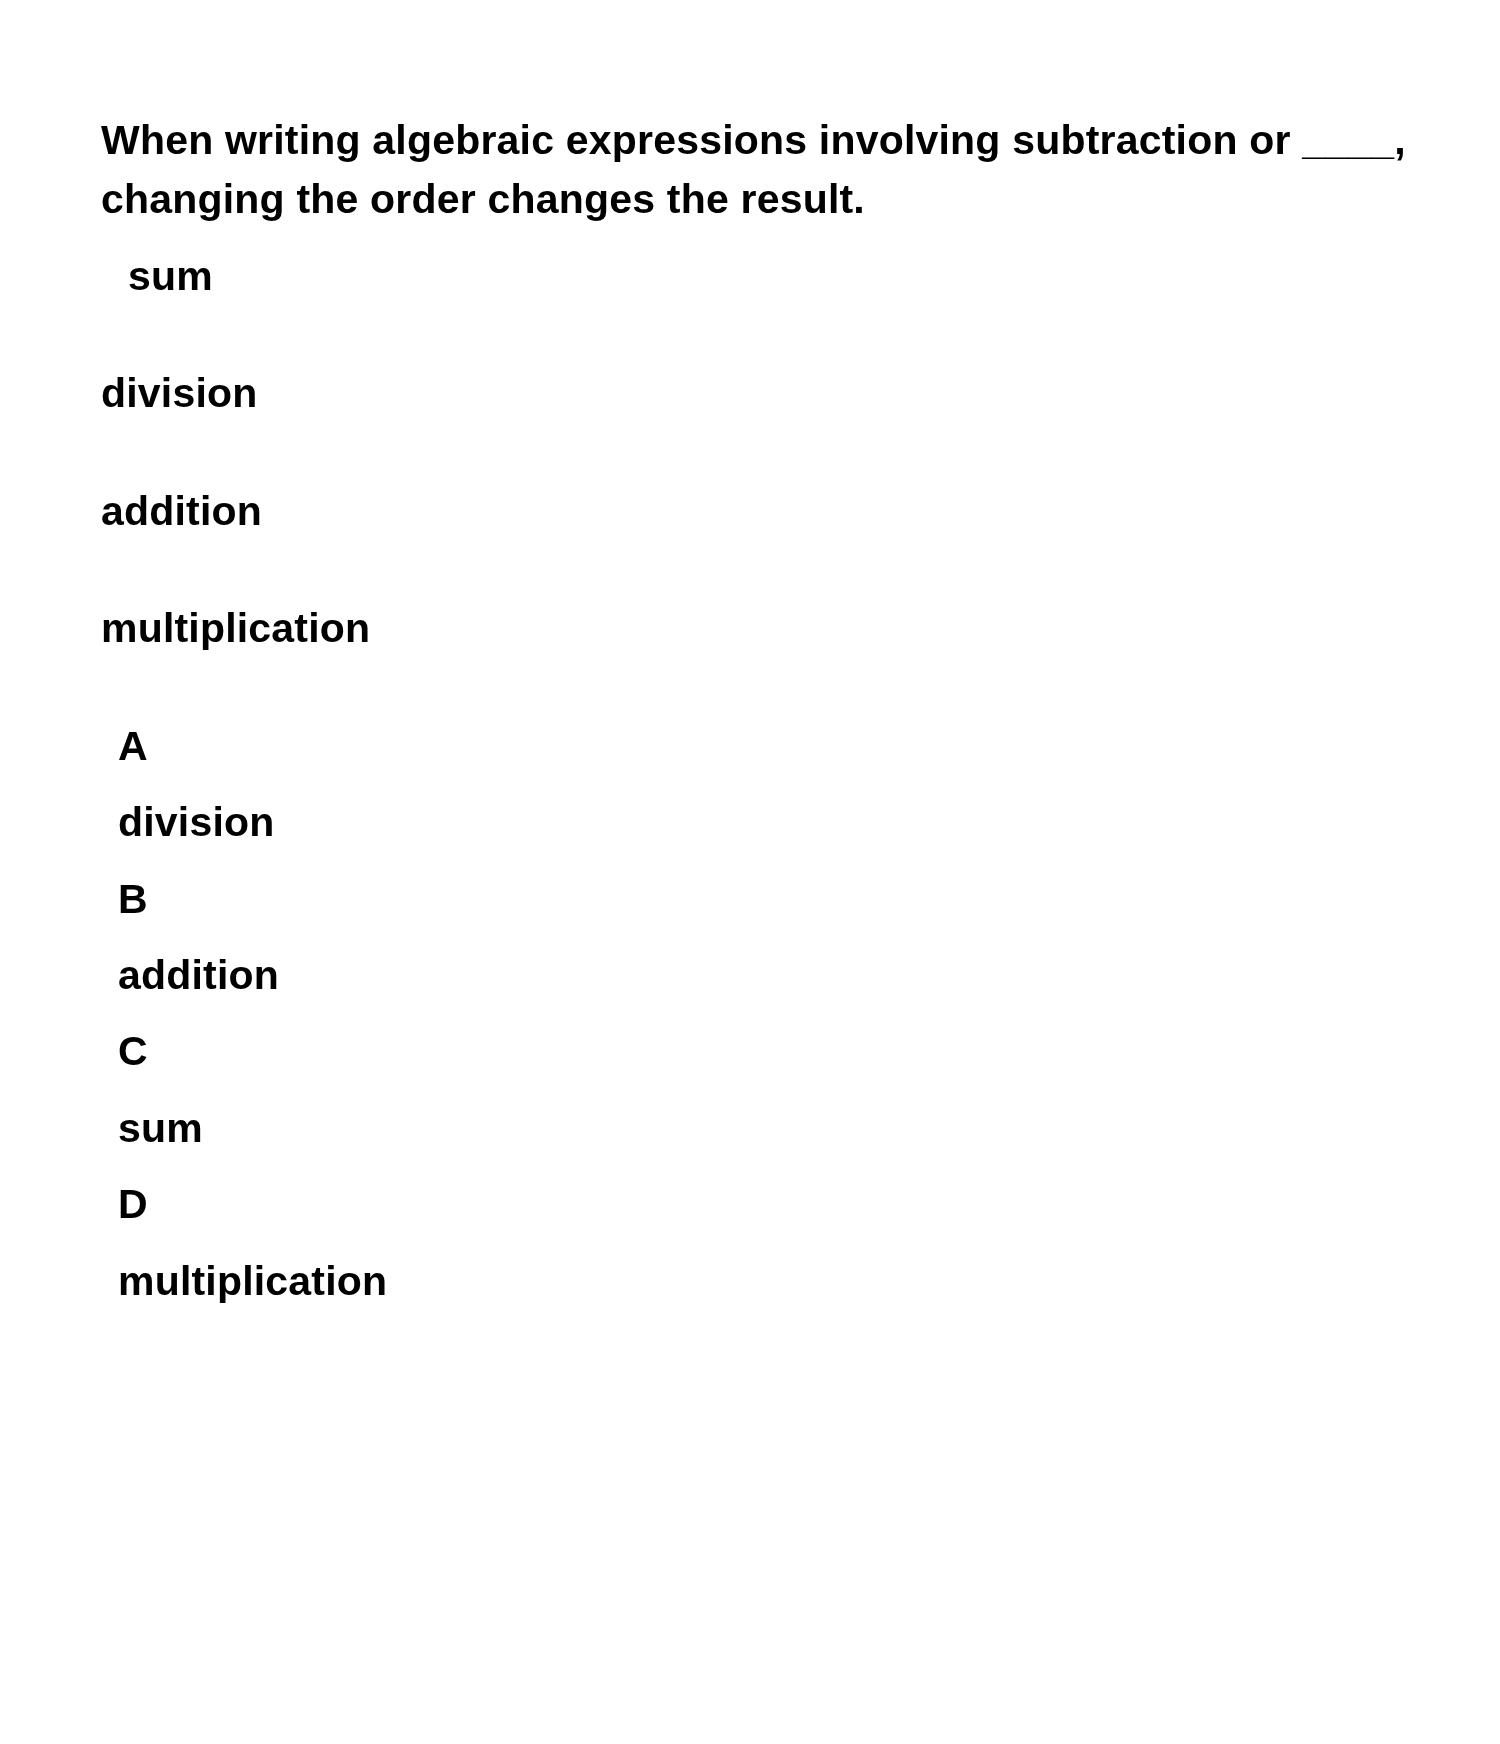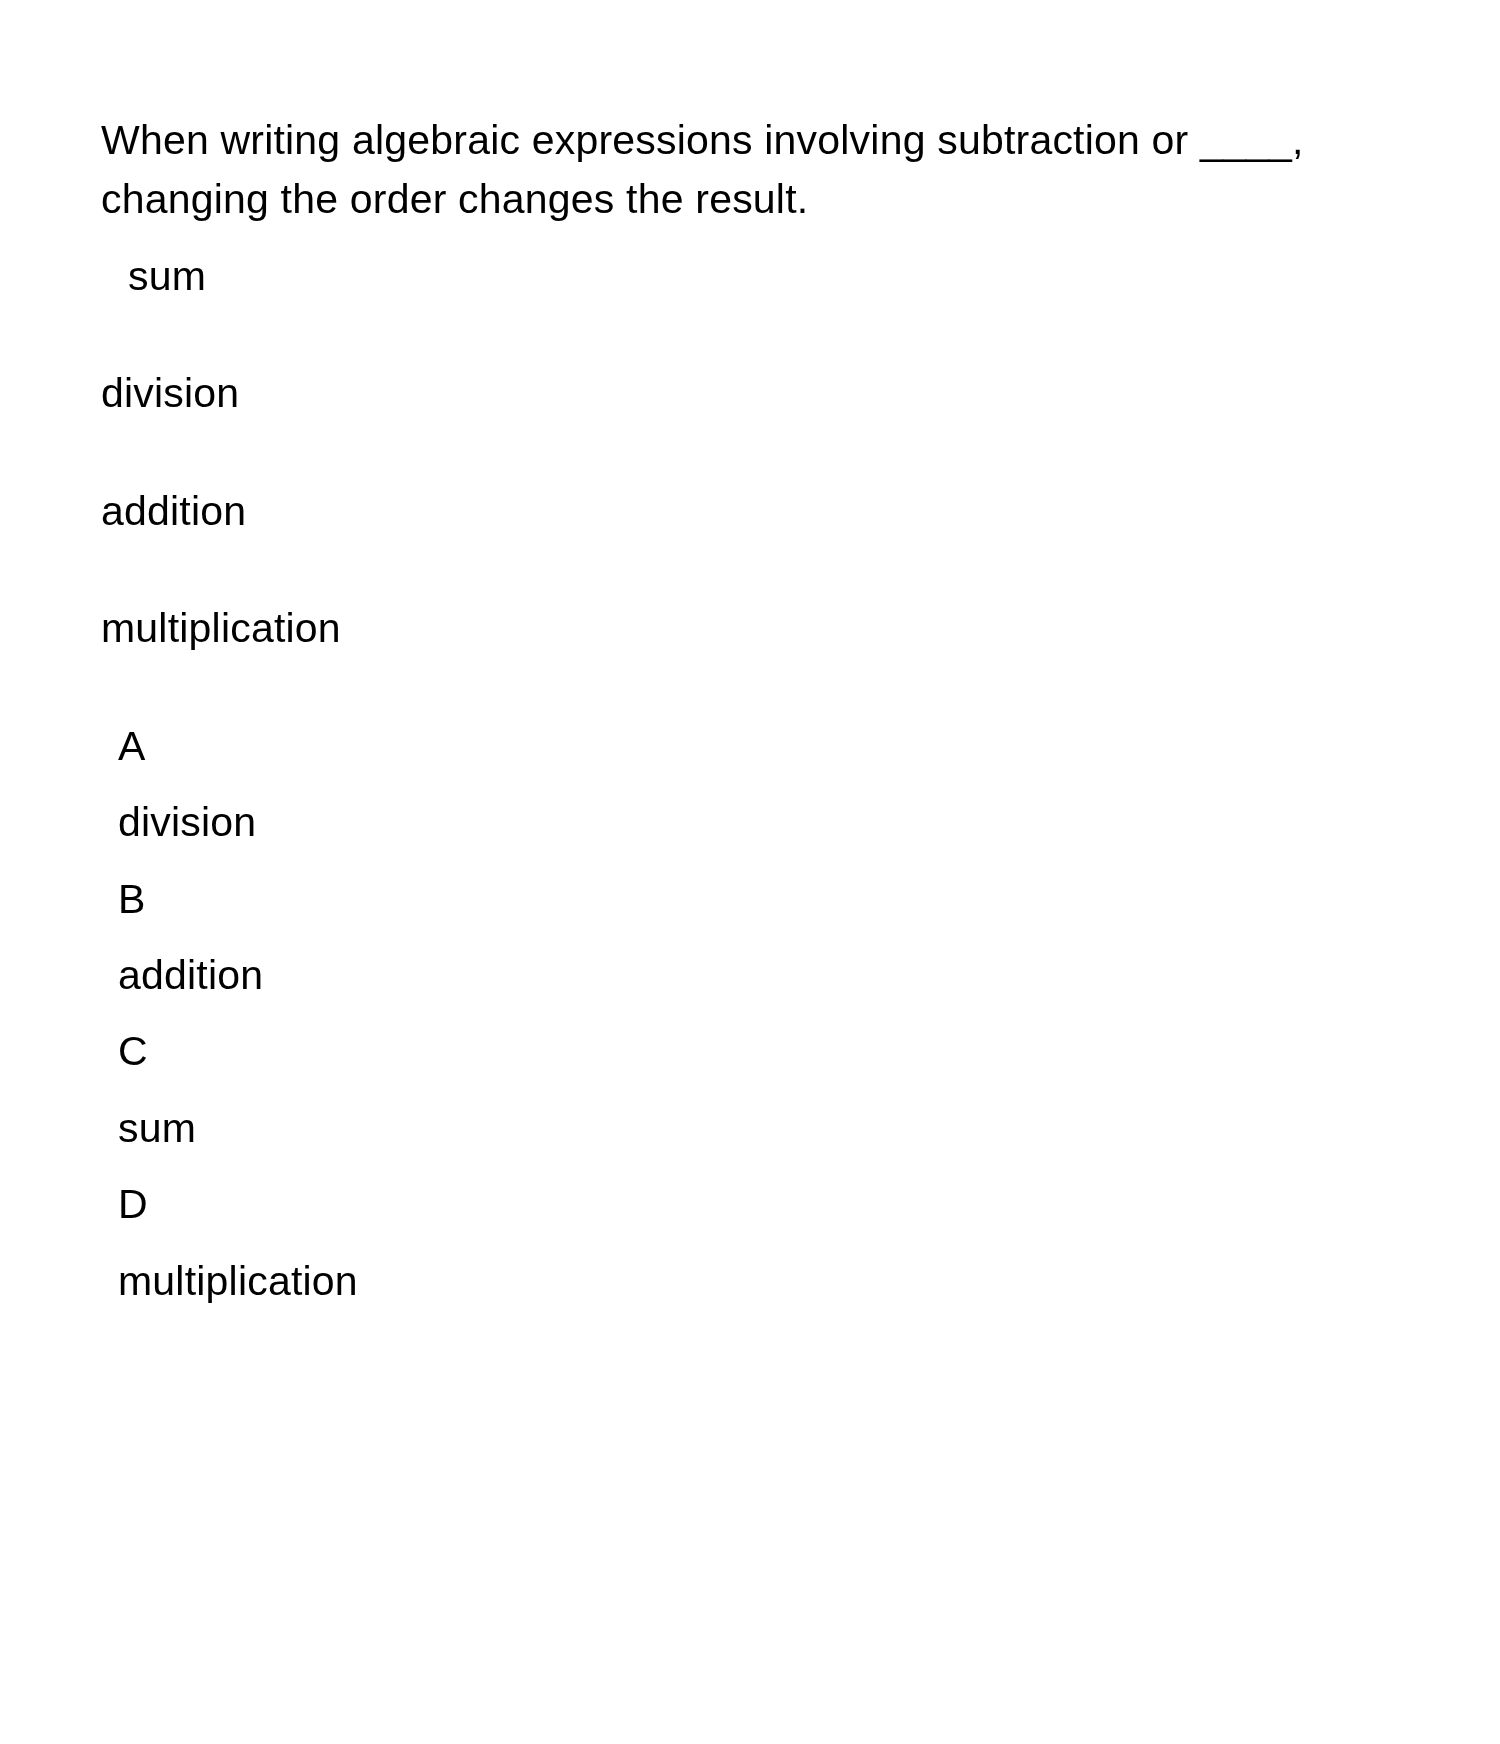--- a/index.html
+++ b/index.html
@@ -1,18 +1,19 @@
 <!DOCTYPE html>
 <html><head>
   <meta charset="utf-8">
   <style>
     * {
       margin: 17px;
       padding: 0;
       box-sizing: border-box;
+      font-weight: bold;
     }
     body {
       background: #ffffff;
       font-family: -apple-system, BlinkMacSystemFont, "Segoe UI", Helvetica, Arial, sans-serif;
       width: 1500px;
       height: 1744px;
       padding: 60px 50px;
       color: #000000;
     }
     .question {

